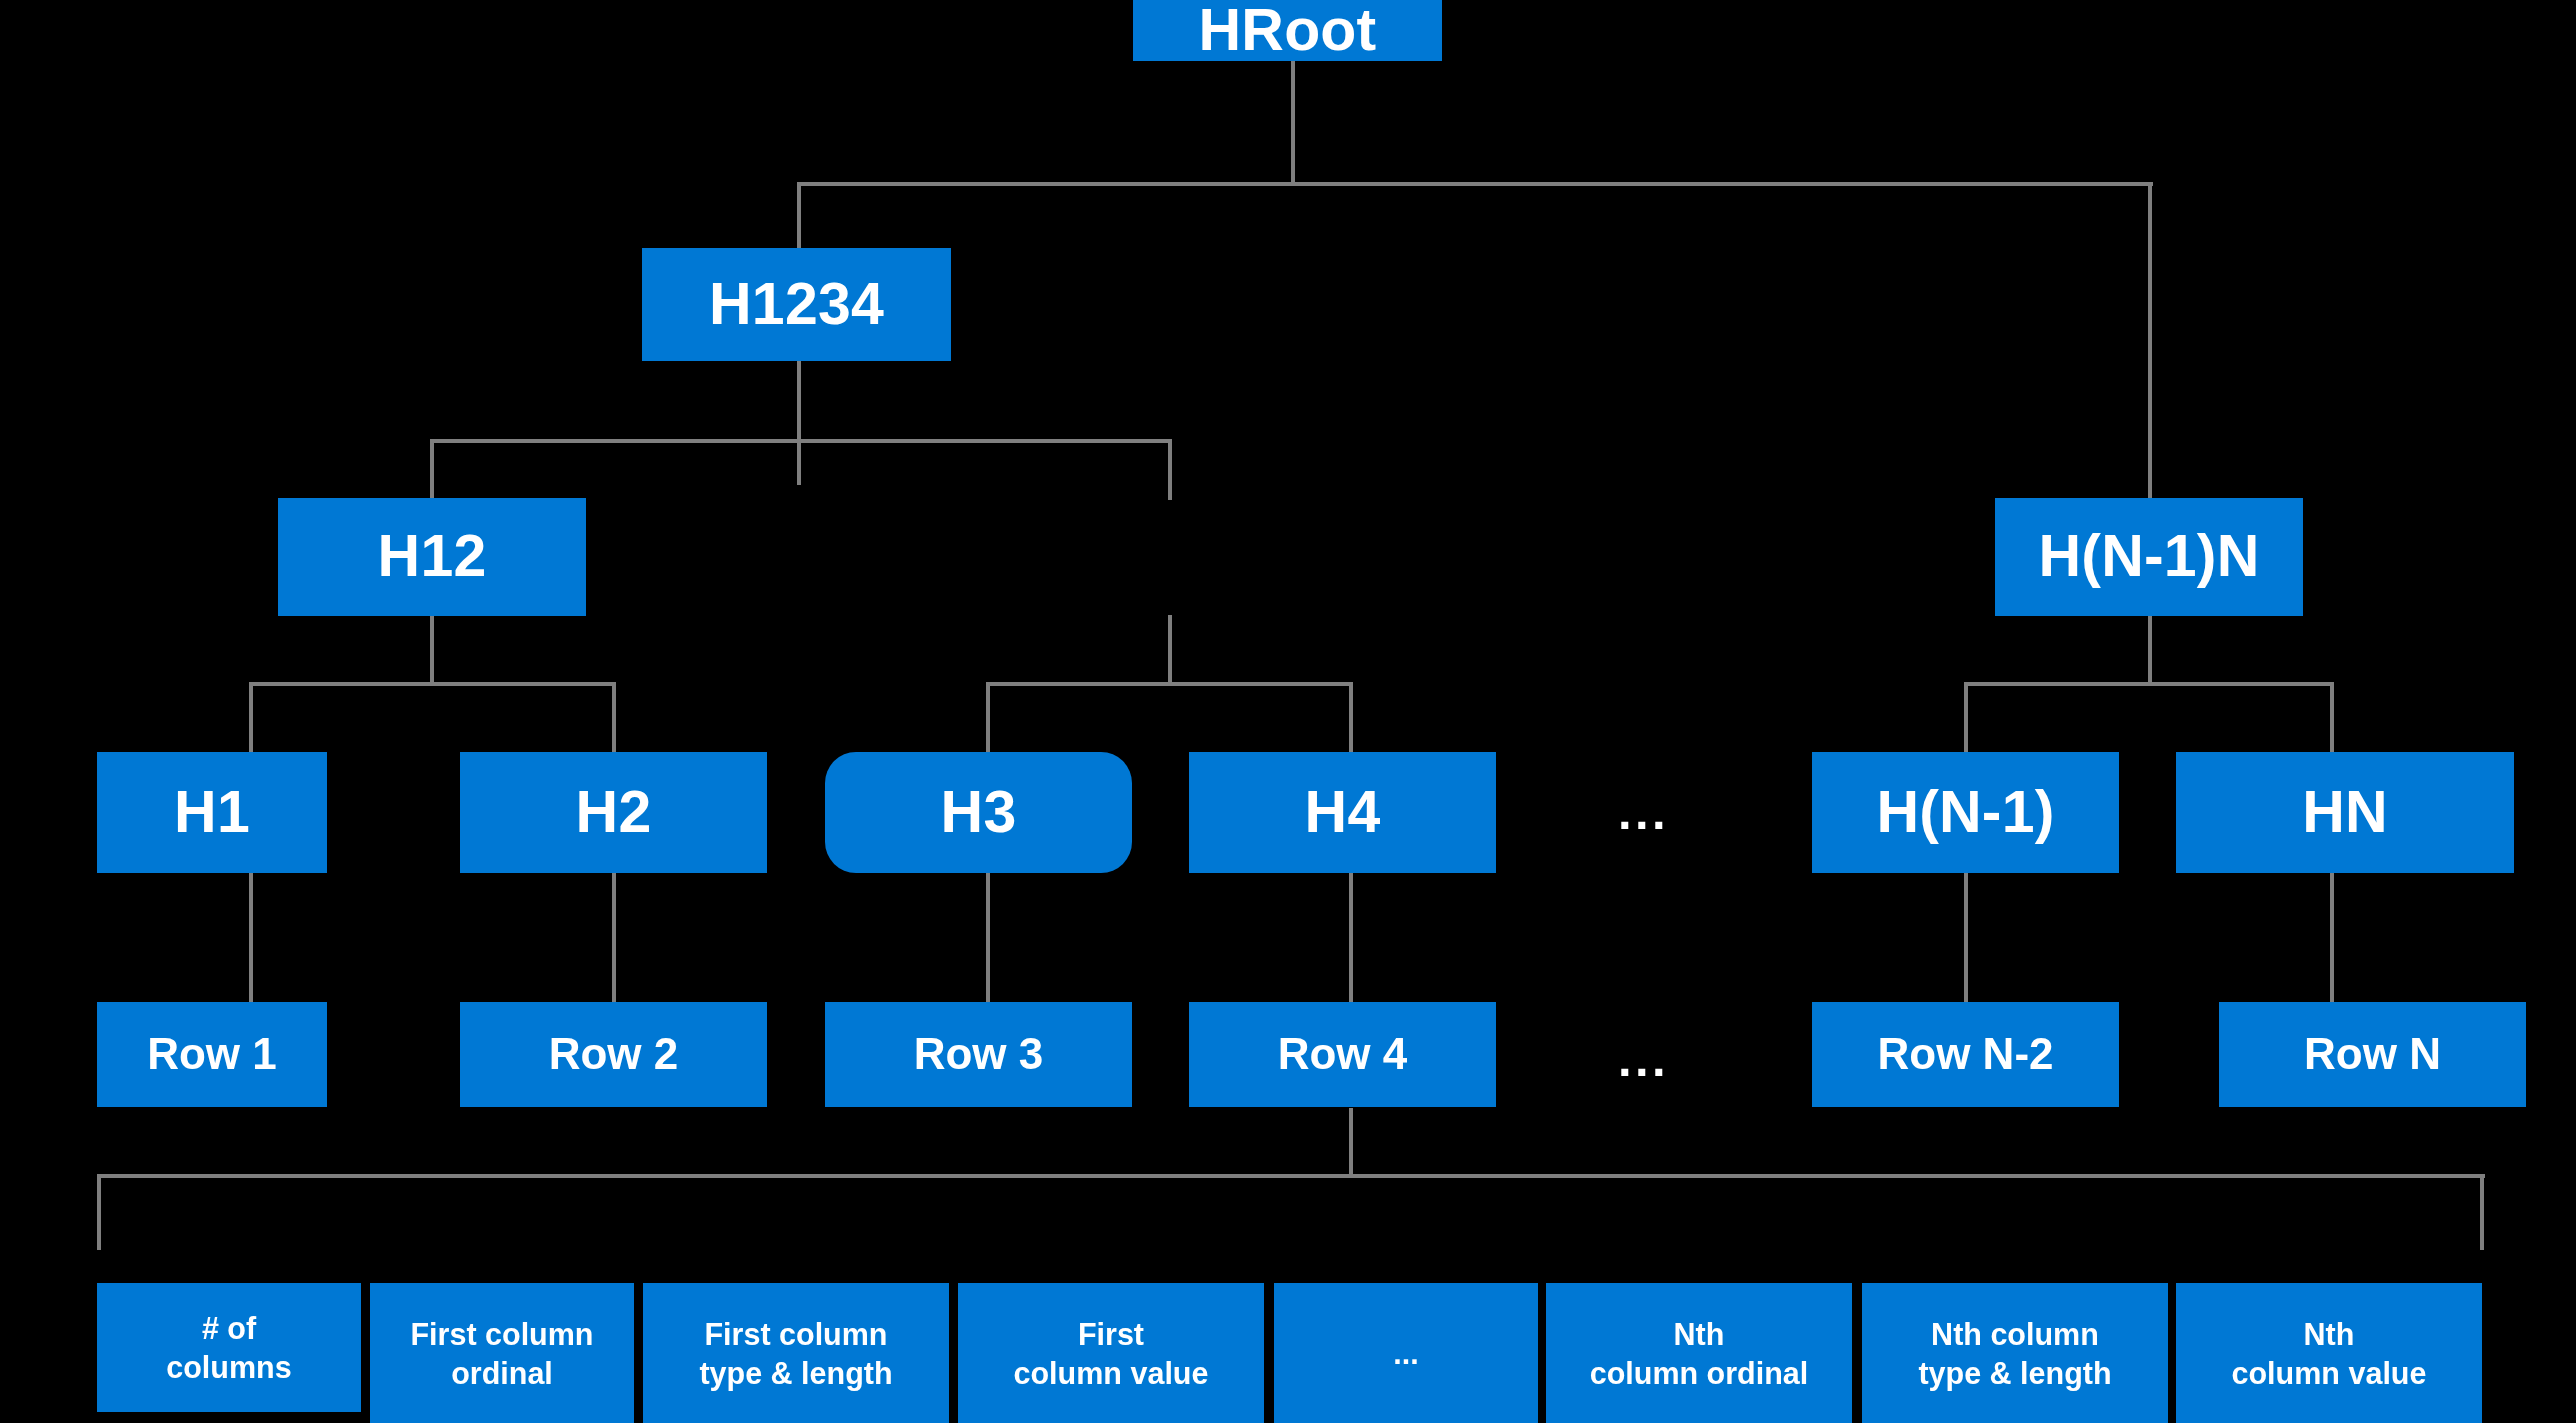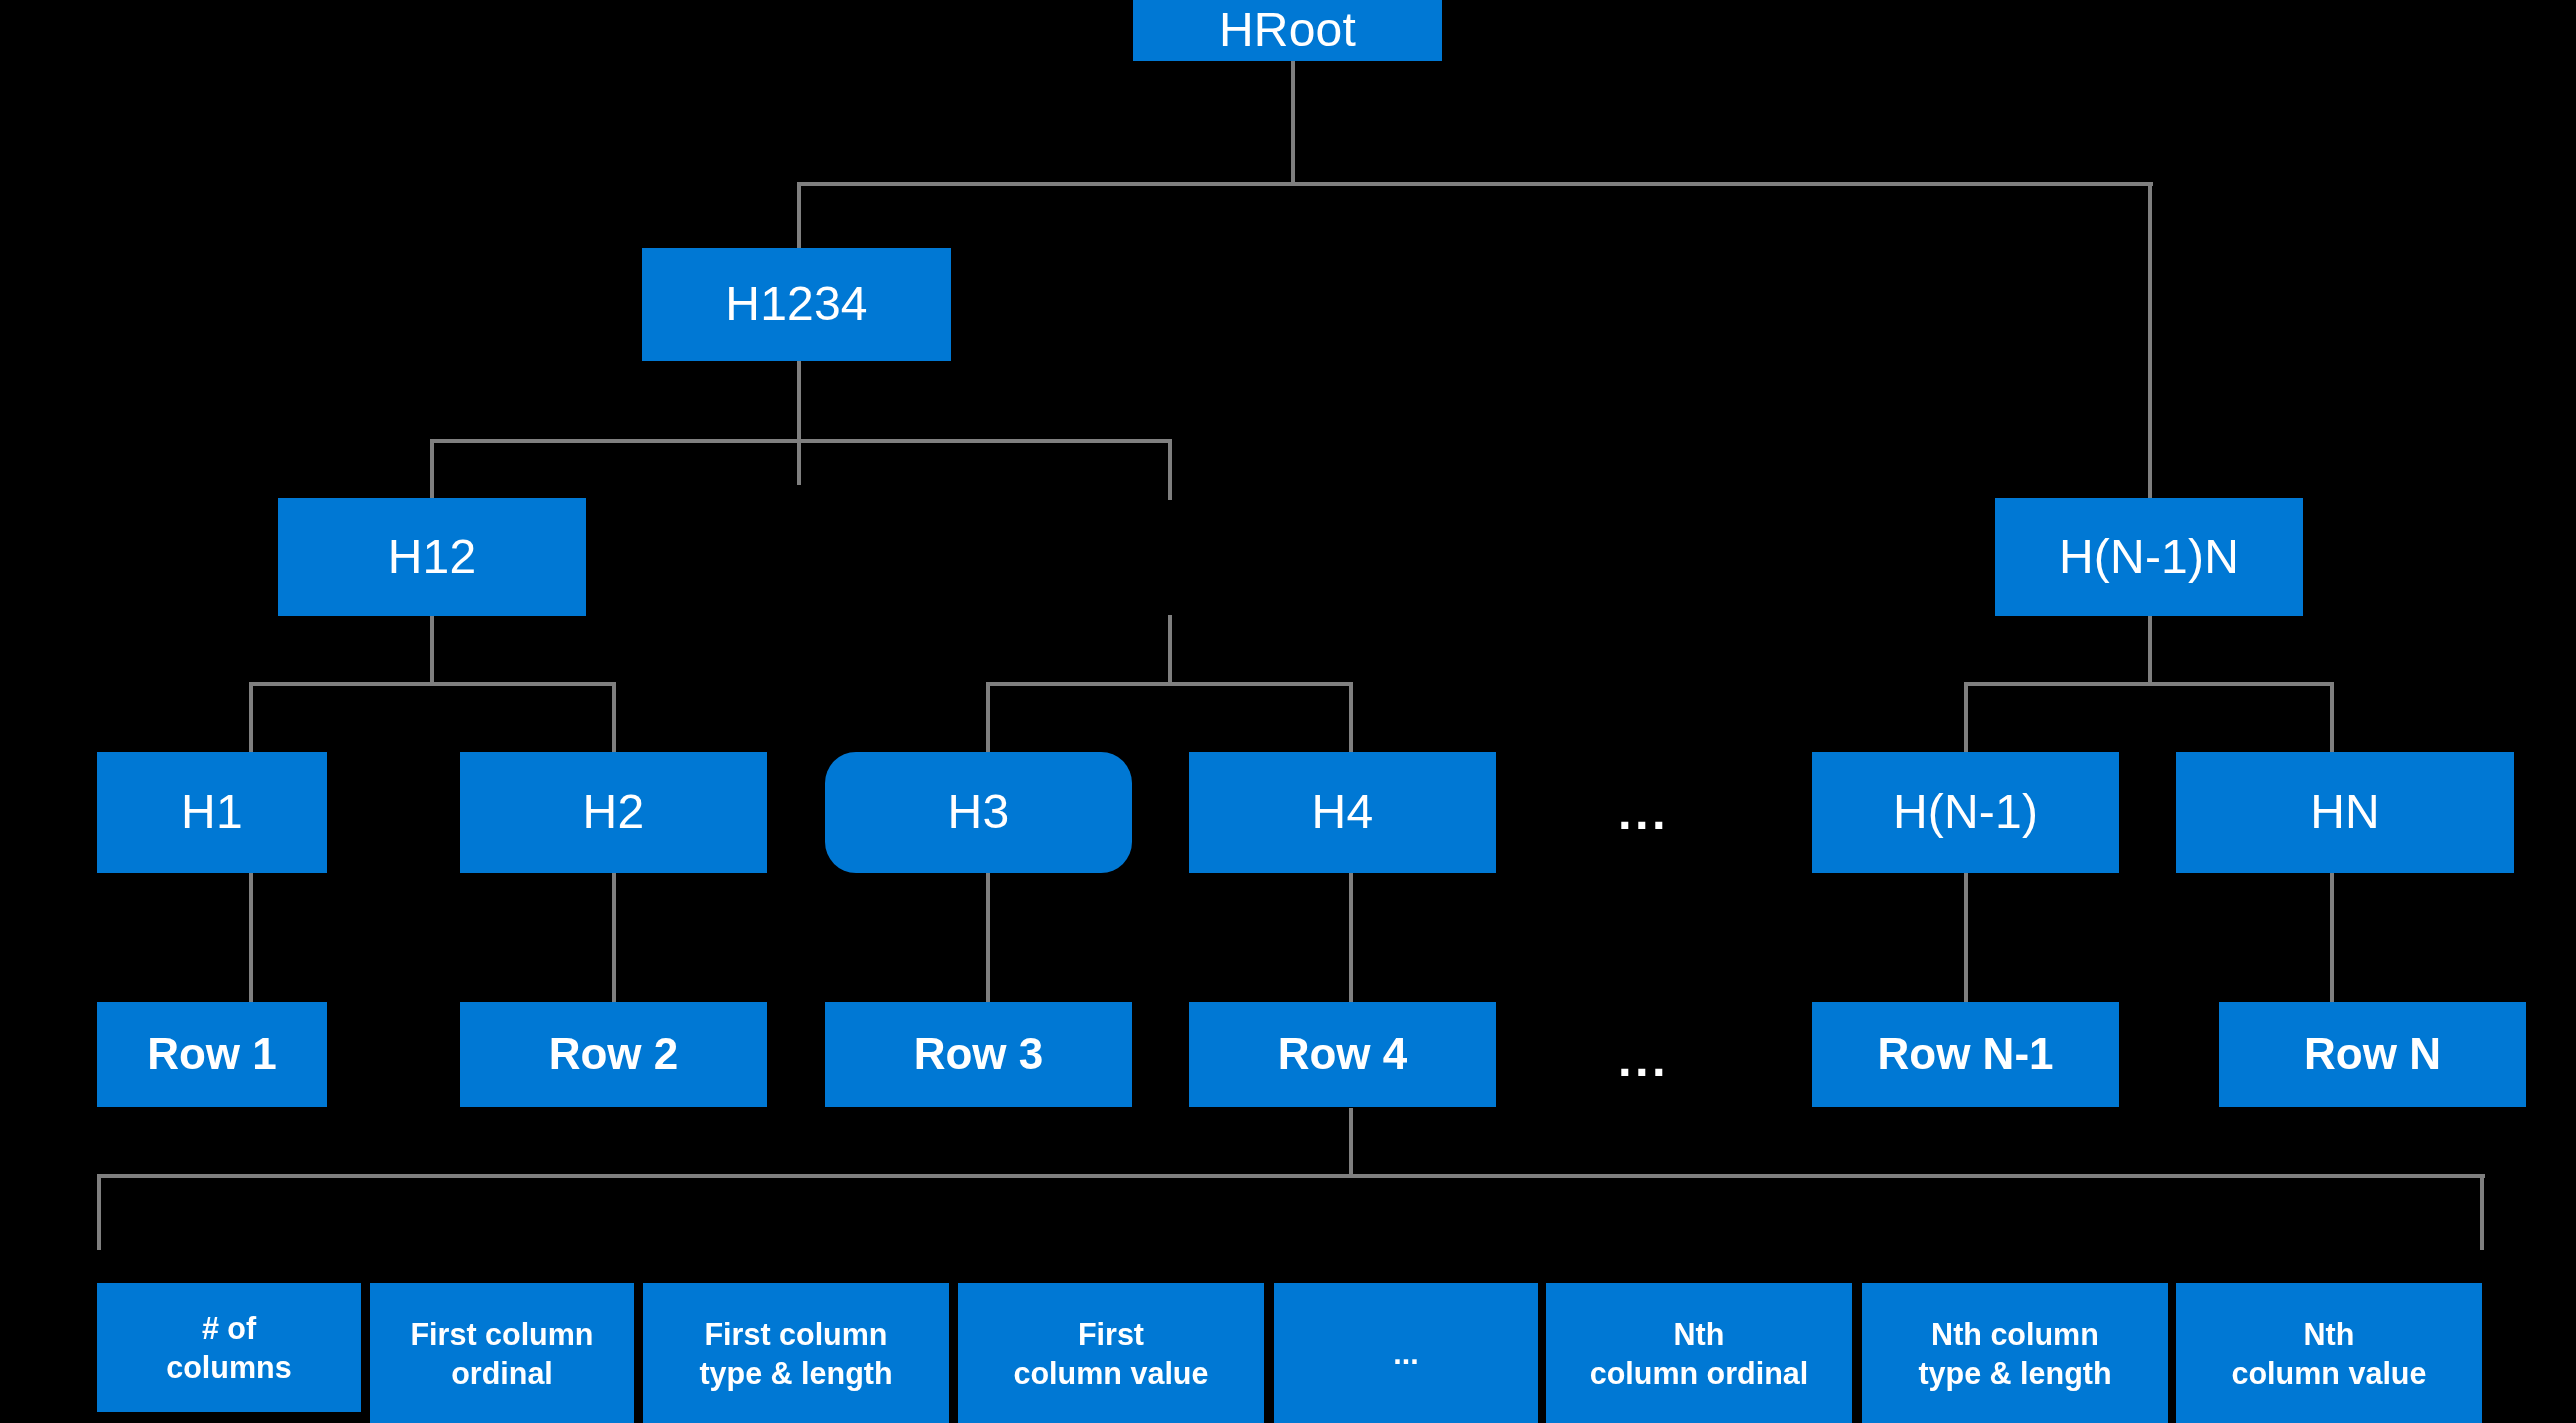--- a/index.html
+++ b/index.html
@@ -26,22 +26,22 @@
     color: #FFFFFF;
     display: flex;
     align-items: center;
     justify-content: center;
     text-align: center;
     line-height: 1.14;
     z-index: 3;
     user-select: none;
   }
   .node.tier {          
-    font-size: 48px;
-    font-weight: 400;
+    font-size: 59px;
+    font-weight: 700;
     letter-spacing: 0.2px;
   }
   .node.rowbox {        
     font-size: 44px;
     font-weight: 600;
   }
   .node.cell {          
     font-size: 30.5px;
     font-weight: 700;
     line-height: 1.25;
@@ -122,21 +122,21 @@
   <div class="node tier" style="left:1189px; top:752px; width:307px; height:121px;">H4</div>
   <div class="node tier" style="left:1812px; top:752px; width:307px; height:121px;">H(N-1)</div>
   <div class="node tier" style="left:2176px; top:752px; width:338px; height:121px;">HN</div>
 
   <span class="ellipsis" style="left:1618px; top:788px;">...</span>
 
   <div class="node rowbox" style="left:97px; top:1002px; width:230px; height:105px;">Row 1</div>
   <div class="node rowbox" style="left:460px; top:1002px; width:307px; height:105px;">Row 2</div>
   <div class="node rowbox" style="left:825px; top:1002px; width:307px; height:105px;">Row 3</div>
   <div class="node rowbox" style="left:1189px; top:1002px; width:307px; height:105px;">Row 4</div>
-  <div class="node rowbox" style="left:1812px; top:1002px; width:307px; height:105px;">Row N-1</div>
+  <div class="node rowbox" style="left:1812px; top:1002px; width:307px; height:105px;">Row N-2</div>
   <div class="node rowbox" style="left:2176px; top:1002px; width:307px; height:105px;margin-left:43px;">Row N</div>
 
   <span class="ellipsis" style="left:1618px; top:1035px;">...</span>
 
   <div class="node cell" style="left: 97px; top: 1283px; width: 264px; height: 129px;">
     <div>
       <div># of</div>
       <div>columns</div>
     </div>
   </div>

